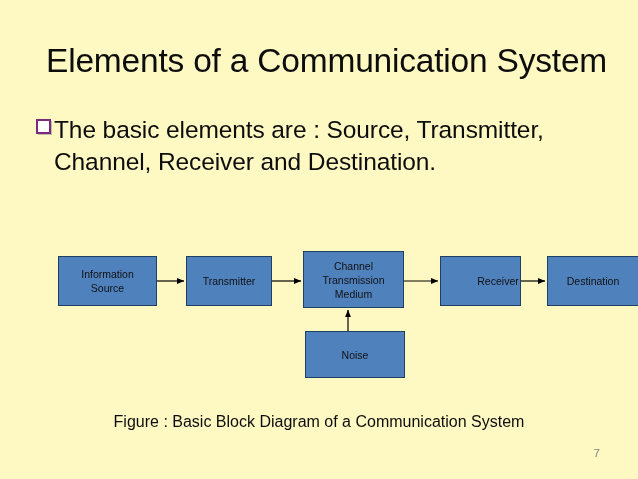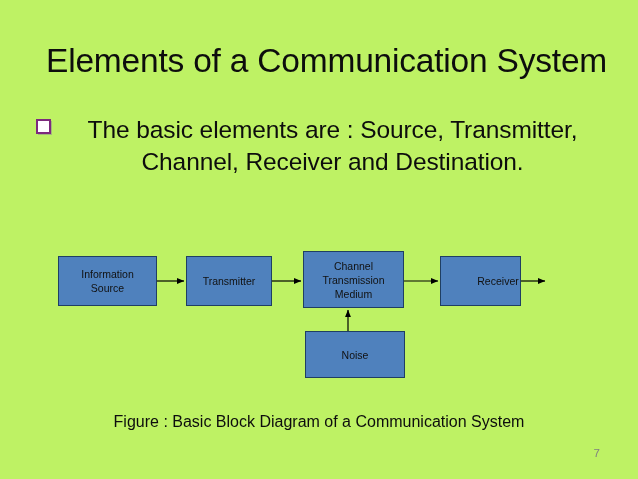--- a/index.html
+++ b/index.html
@@ -14,21 +14,21 @@
     overflow: hidden;
     font-family: "Liberation Sans", sans-serif;
     -webkit-font-smoothing: antialiased;
   }
 
   .slide {
     position: absolute;
     left: 0; top: 0;
     width: 638px;
     height: 479px;
-    background: #bef264;
+    background: #fef9c3;
   }
 
   
   .slide-title {
     position: absolute;
     left: 46px;
     top: 41px;
     width: 560px;
     font-size: 33.5px;
     line-height: 40px;
@@ -36,21 +36,20 @@
     letter-spacing: -0.2px;
     white-space: nowrap;
   }
 
   
   .bullet-block {
     position: absolute;
     left: 36px;
     top: 114px;
     width: 575px;
-    text-align: center;
   }
   .bullet-row {
     display: flex;
     align-items: flex-start;
   }
   .bullet-marker {
     flex: 0 0 auto;
     width: 17px;
     height: 17px;
     margin-top: 5px;
@@ -178,20 +177,21 @@
 Source</div>
 
     <div class="node" id="node-transmitter" style="white-space:pre-line;">Transmitter</div>
 
     <div class="node" id="node-channel" style="white-space:pre-line;">Channel
 Transmission
 Medium</div>
 
     <div class="node" id="node-receiver" style="white-space:pre-line;">Receiver</div>
 
+    <div class="node" id="node-destination" style="white-space:pre-line;">Destination</div>
 
     <div class="node" id="node-noise" style="white-space:pre-line;">Noise</div>
 
   </div>
 
   <div class="figure-caption">Figure : Basic Block Diagram of a Communication System</div>
 
   <div class="page-number">7</div>
 
 </div>

